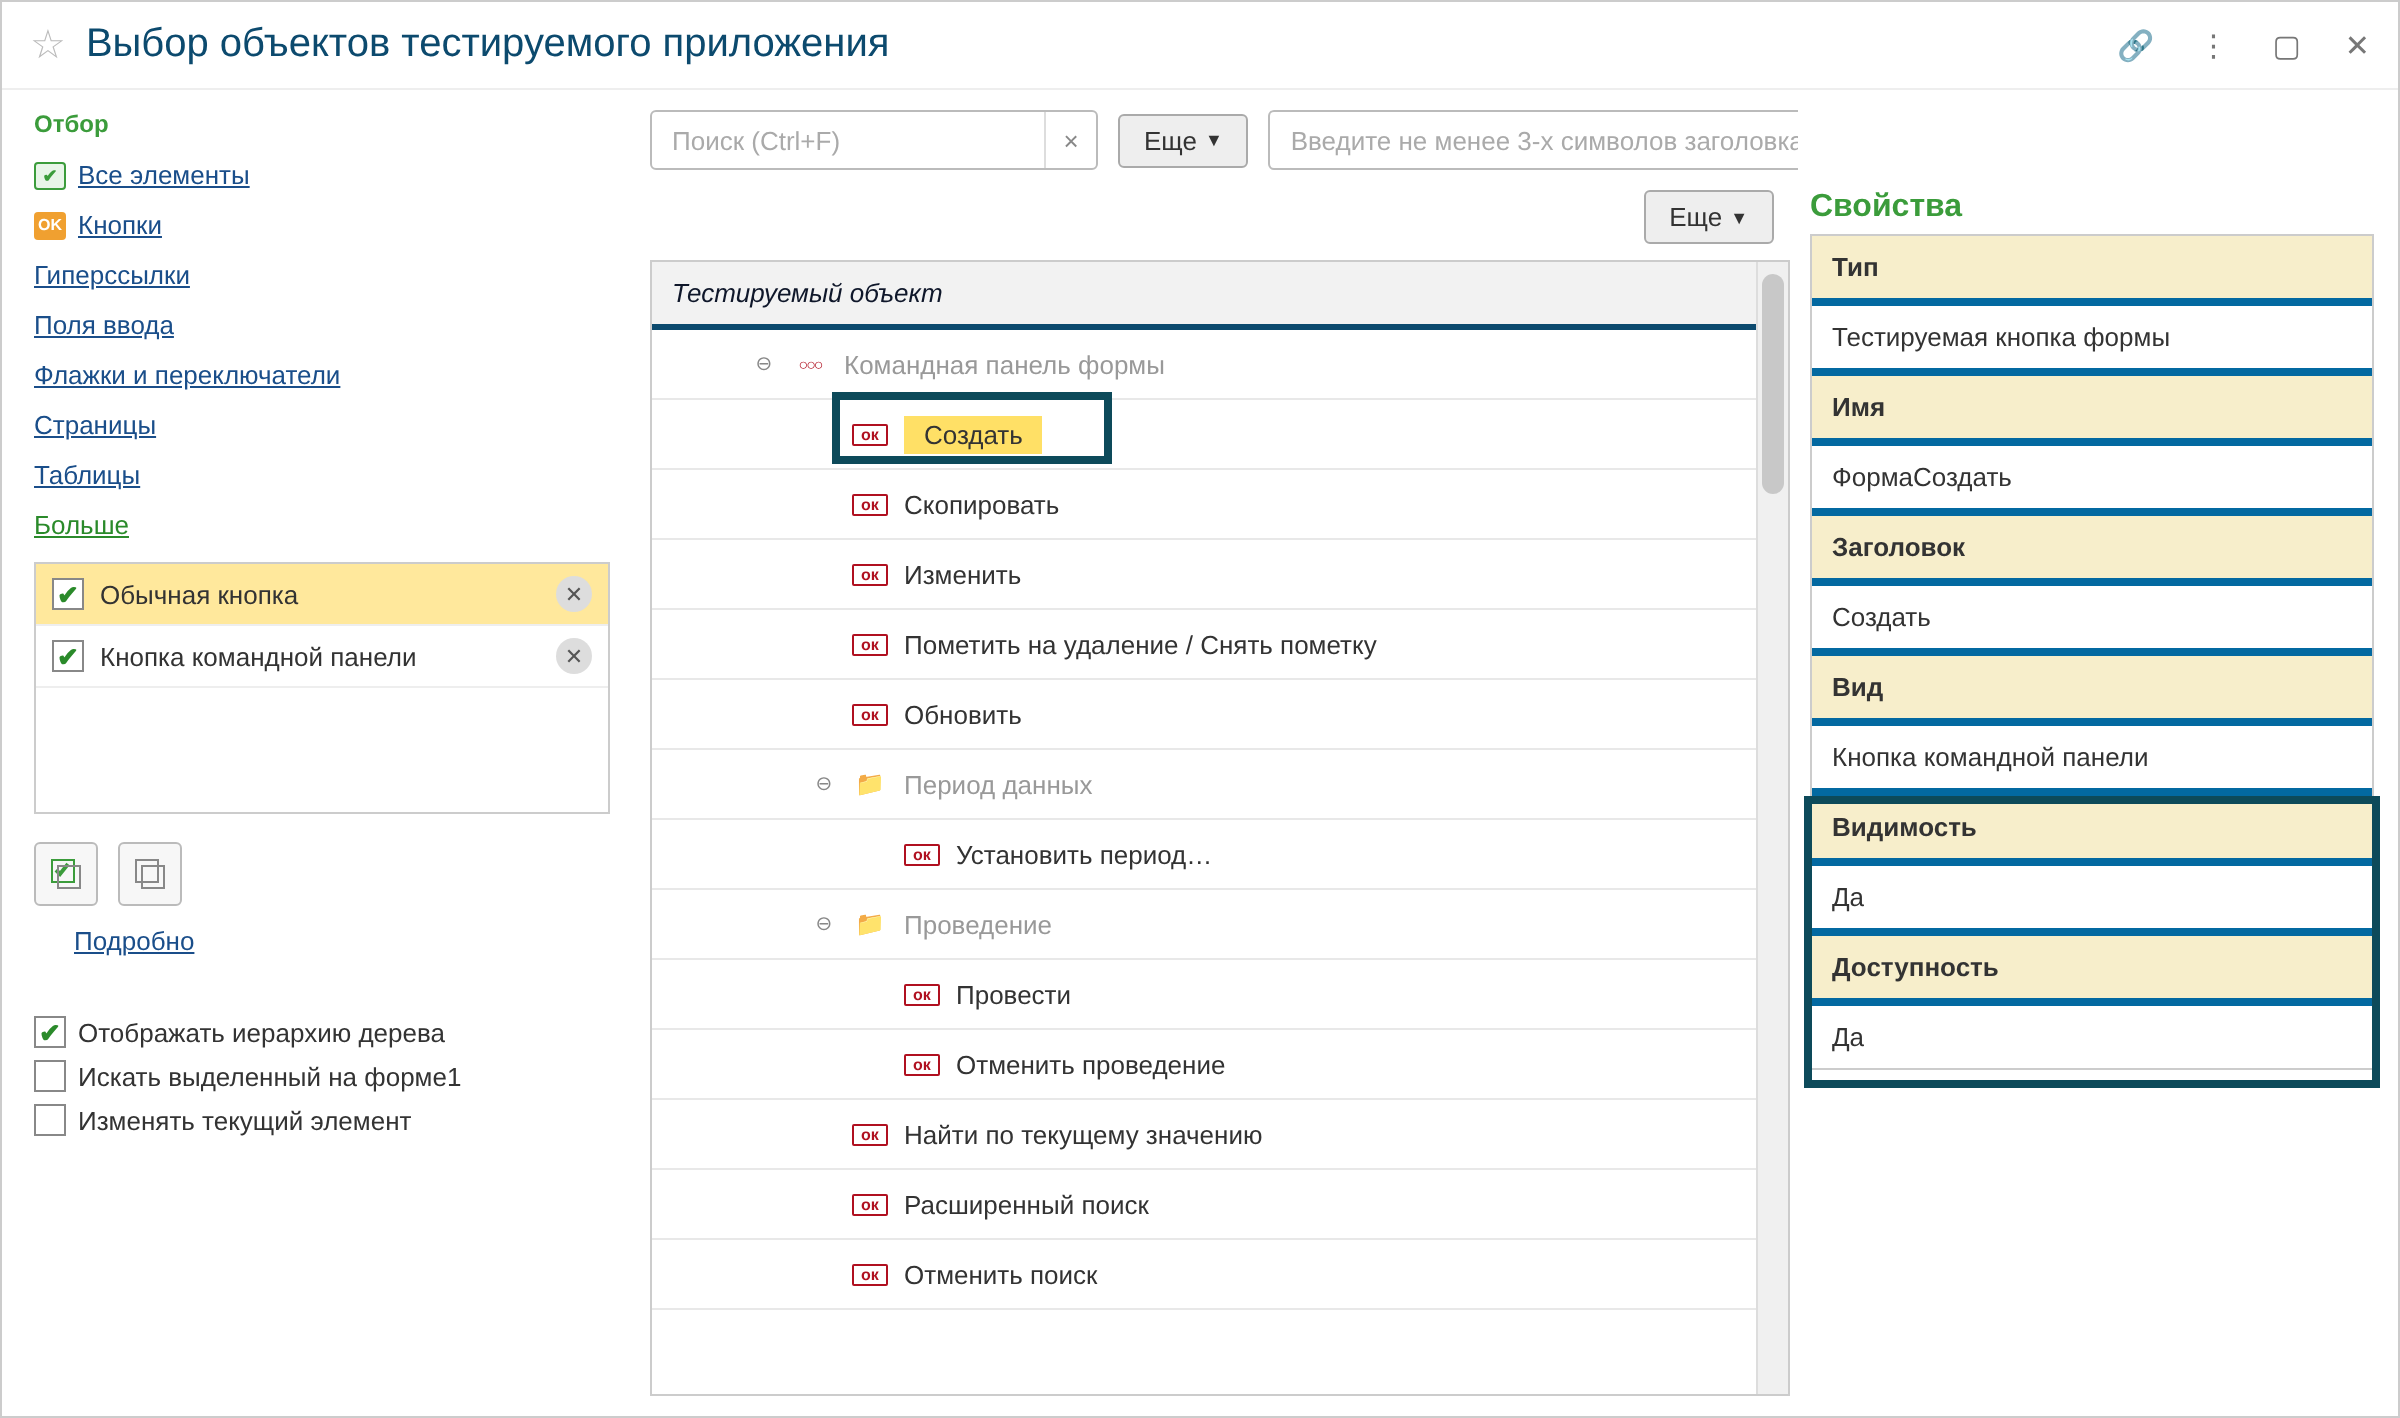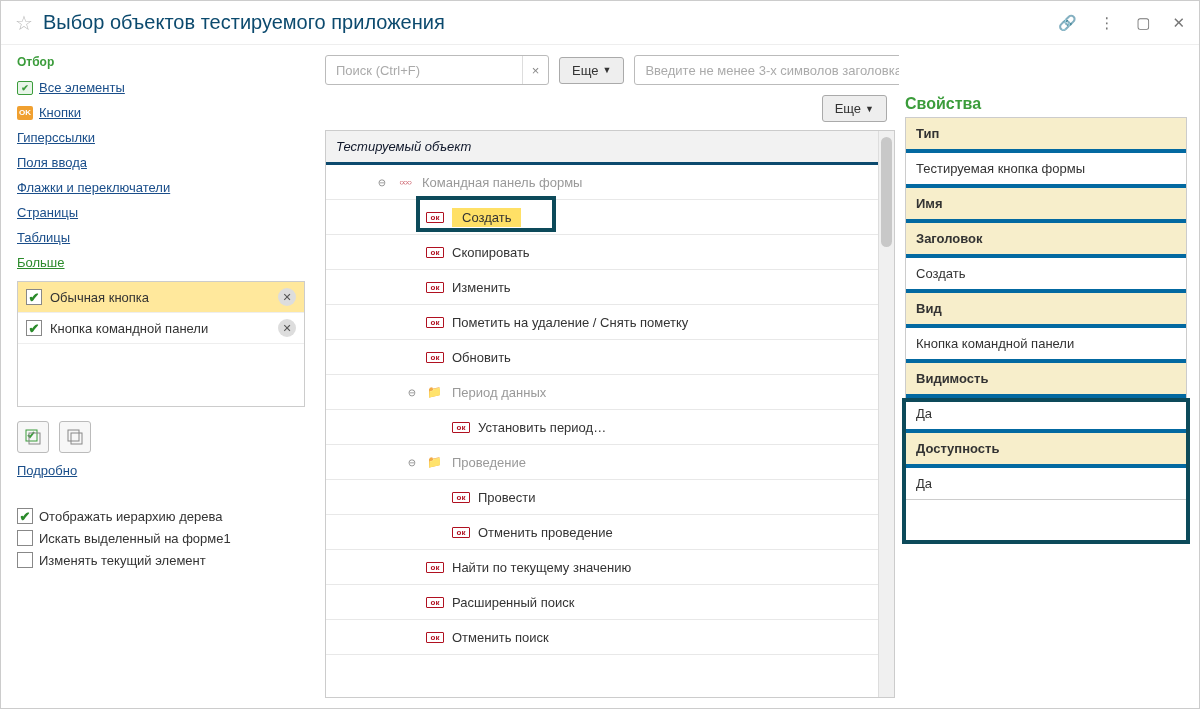--- a/index.html
+++ b/index.html
@@ -102,21 +102,21 @@
   .chip-row.sel { background:#ffe89c; }
   .chk { width:16px; height:16px; border:1px solid #888; display:inline-flex; align-items:center; justify-content:center; color:#2a8a2a; font-weight:bold; background:#fff;}
   .chip-row .x { margin-left:auto; width:18px; height:18px; border-radius:9px; background:#ddd; display:flex; align-items:center; justify-content:center; font-size:11px; color:#555; cursor:pointer;}
 
   .small-btn-bar { display:flex; gap:10px; margin-top:14px;}
   .small-btn {
     width:32px; height:32px; border:1px solid #bbb; border-radius:3px;
     display:flex; align-items:center; justify-content:center; cursor:pointer;
     background:#f7f7f7;
   }
-  .sidebar .more-link { margin-top:10px;}
+  .sidebar .more-link { margin-top:10px;margin-left:20px;}
   .sidebar .more-link a { color:#1a4e8a; text-decoration:underline; cursor:pointer;}
 
   .checkbox-group { margin-top:24px; }
   .checkbox-row { display:flex; align-items:center; gap:6px; margin:6px 0;}
   .cb { width:16px; height:16px; border:1px solid #888; display:inline-flex; align-items:center; justify-content:center; color:#2a8a2a; font-weight:bold;}
 
   .middle {
     flex: 1;
     padding: 10px 4px 10px 4px;
     display:flex; flex-direction:column;
@@ -394,20 +394,21 @@
         </div>
       </div>
     </div>
 
     <div class="props">
       <h3>Свойства</h3>
       <div class="props-table">
         <div class="prow head">Тип</div>
         <div class="prow">Тестируемая кнопка формы</div>
         <div class="prow head">Имя</div>
+        <div class="prow">ФормаСоздать</div>
         <div class="prow head">Заголовок</div>
         <div class="prow">Создать</div>
         <div class="prow head">Вид</div>
         <div class="prow">Кнопка командной панели</div>
         <div class="prow head">Видимость</div>
         <div class="prow">Да</div>
         <div class="prow head">Доступность</div>
         <div class="prow" style="border-bottom:none;">Да</div>
         <div class="props-outline" style="top:280px; height:146px;"></div>
       </div>

